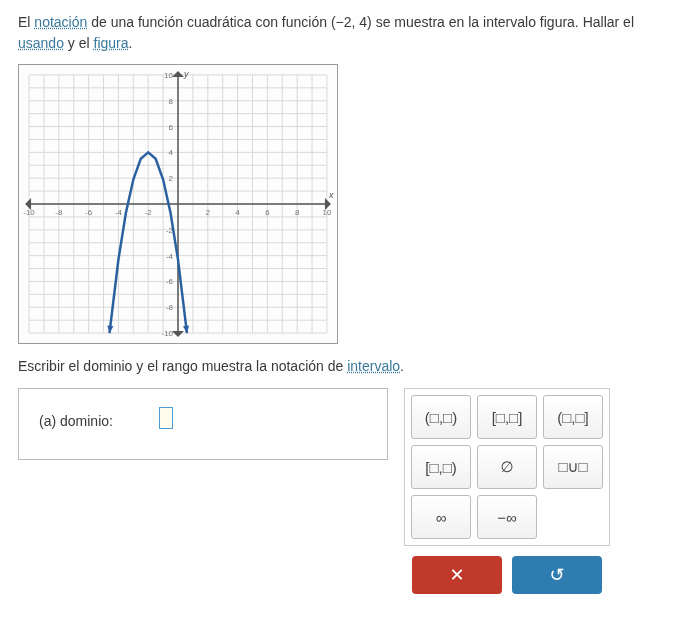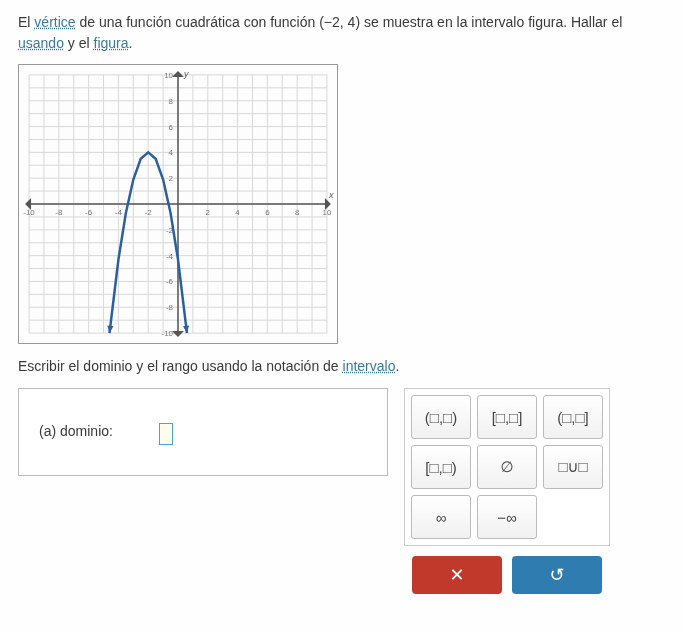--- a/index.html
+++ b/index.html
@@ -26,21 +26,21 @@
     display: flex;
     gap: 16px;
     align-items: flex-start;
   }
   .answers {
     border: 1px solid #bbb;
     padding: 18px 20px;
     width: 370px;
     background: #fff;
   }
-  .answer-row { display: flex; align-items: flex-start; margin: 16px 0 24px 0; }
+  .answer-row { display: flex; align-items: flex-end; margin: 0 0 24px 0; }
   .answer-row:last-child { margin-bottom: 12px; }
   .answer-label { width: 120px; }
   .answer-field {
     width: 14px; height: 22px;
     border: 1px solid #4aa0d8;
     background: #fffcec;
     display: inline-block;
   }
   .palette {
     border: 1px solid #ccc;
@@ -78,21 +78,21 @@
     font-size: 18px; color: #fff;
     cursor: pointer;
   }
   .act-clear { background: #c0392b; }
   .act-undo  { background: #2f7db0; }
 </style>
 </head>
 <body>
 
 <p class="prompt">
-  <span>El </span><span class="term">vértice</span><span> de una función cuadrática con función </span><span>(−2, 4)</span><span> se muestra en la intervalo figura. Hallar el </span><span class="term">usando</span><span> y el </span><span class="term">figura</span><span>.</span>
+  <span>El </span><span class="term">notación</span><span> de una función cuadrática con función </span><span>(−2, 4)</span><span> se muestra en la intervalo figura. Hallar el </span><span class="term">usando</span><span> y el </span><span class="term">figura</span><span>.</span>
 </p>
 
 <div class="graph-box">
   <svg viewBox="0 0 320 280">
     <g id="grid">
         <line x1="10" x2="10" y1="270" y2="10" stroke="#d8d8d8" stroke-width="1"></line>
         <line x1="25" x2="25" y1="270" y2="10" stroke="#d8d8d8" stroke-width="1"></line>
         <line x1="40" x2="40" y1="270" y2="10" stroke="#d8d8d8" stroke-width="1"></line>
         <line x1="55" x2="55" y1="270" y2="10" stroke="#d8d8d8" stroke-width="1"></line>
         <line x1="70" x2="70" y1="270" y2="10" stroke="#d8d8d8" stroke-width="1"></line>
@@ -166,21 +166,21 @@
       </g>
     <g id="curve">
         <path d="M91 270 L100 195.89999999999998 L107.5 149.1 L115 115.30000000000001 L122.5 94.5 L130 88 L137.5 94.5 L145 115.30000000000001 L152.5 149.1 L160 195.89999999999998 L169 270 " fill="none" stroke="#2a5fa0" stroke-width="2.5"></path>
         <polygon points="91,270 88.79580981203739,262.30964593693574 94.98104823568232,263.06088947017196" fill="#2a5fa0"></polygon>
         <polygon points="169,270 165.01895176431768,263.06088947017196 171.2041901879626,262.30964593693574" fill="#2a5fa0"></polygon>
       </g>
   </svg>
 </div>
 
 <p class="instruction">
-  <span>Escribir el dominio y el rango usando la notación de </span><span class="term">intervalo</span><span>.</span>
+  <span>Escribir el dominio y el rango muestra la notación de </span><span class="term">intervalo</span><span>.</span>
 </p>
 
 <div class="answer-panel">
   <div class="answers">
     <div class="answer-row">
       <span class="answer-label">(a)  dominio:</span>
       <span class="answer-field"></span>
     </div>
   </div>
 

